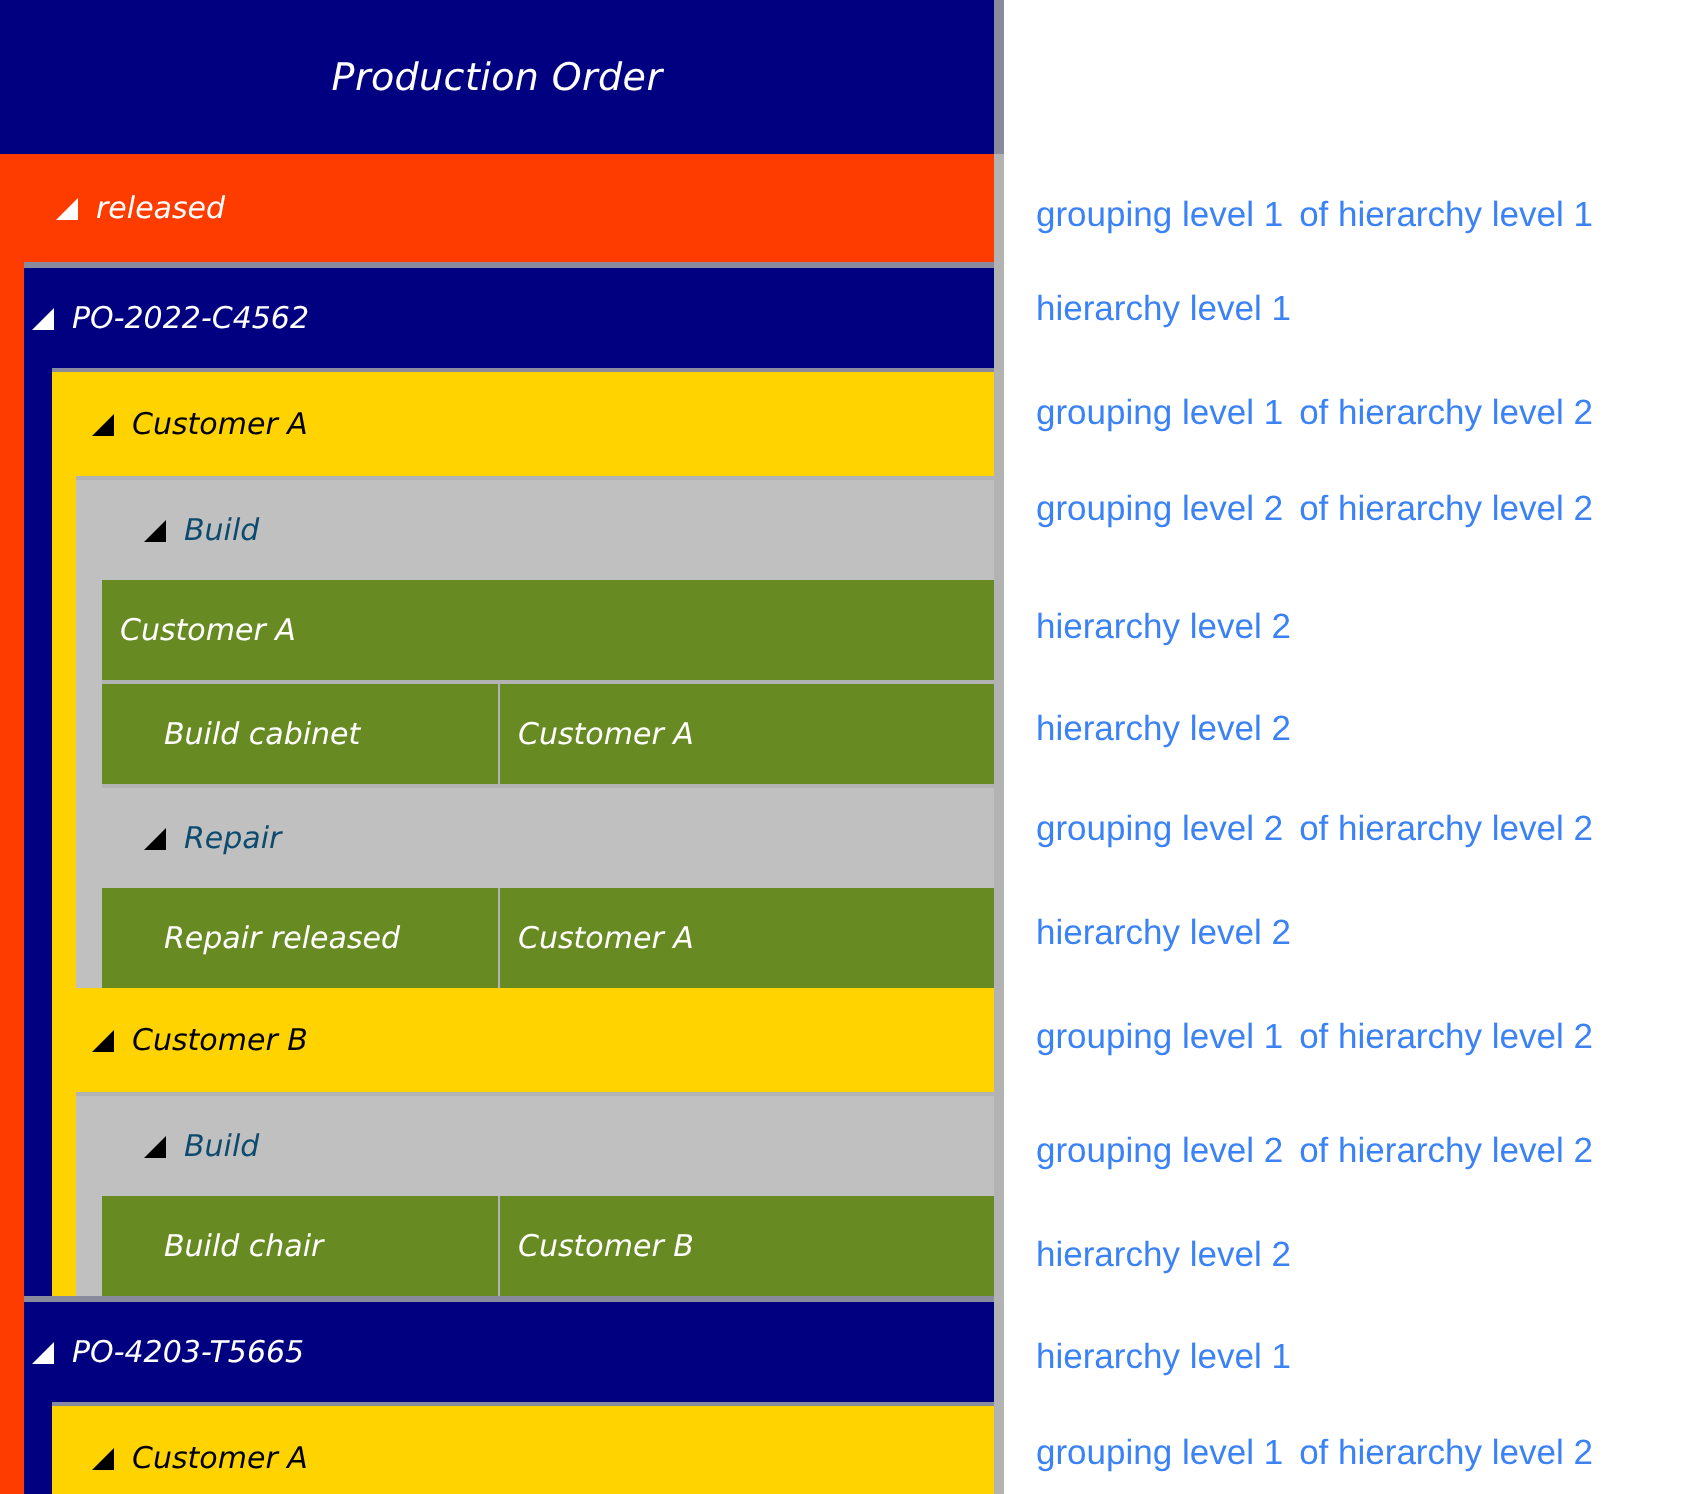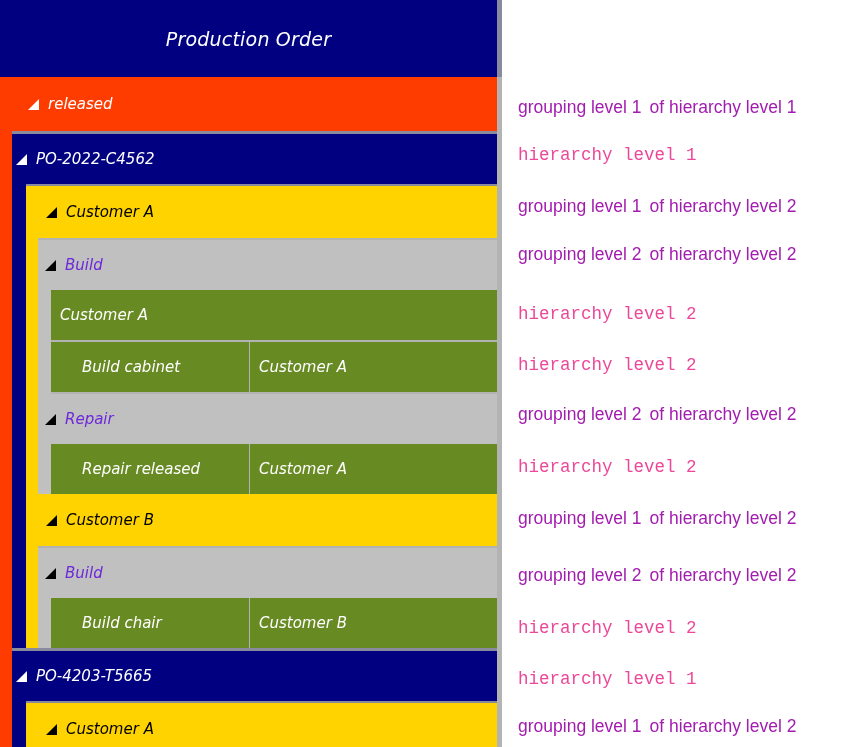--- a/index.html
+++ b/index.html
@@ -60,21 +60,21 @@
   .lvl2 > .hdr{height:50px;color:#ffffff;padding-left:4px;}
   .lvl2 > .kids{padding-left:14px;}
 
   
   .lvl3{background:#ffd300;}
   .lvl3 > .hdr{height:52px;color:#000000;padding-left:20px;}
   .lvl3 > .kids{padding-left:12px;}
 
   
   .lvl4{background:#c0c0c0;}
-  .lvl4 > .hdr{height:50px;color:#6d28d9;padding-left:7px;}
+  .lvl4 > .hdr{height:50px;color:#0c4a6e;padding-left:34px;}
   .lvl4 > .kids{padding-left:13px;}
 
   
   .gap2{height:3px;background:#8a8a9e;}
   .gap3{height:2px;background:#8a8a9e;}
   .gap4{height:2px;background:#b3b3b3;}
   .gapr{height:2px;background:#b3b3b3;}
 
   
   .row{
@@ -93,22 +93,22 @@
   
   .notes{
     position:absolute;left:502px;top:0;width:348px;height:747px;
     background:#ffffff;
   }
   .note{
     position:absolute;left:0;white-space:nowrap;
     font-family:"Liberation Sans",sans-serif;
     font-size:17.5px;
   }
-  .note .g{color:#a21caf;}
-  .note .h{color:#ec4899;font-family:Liberation Mono, monospace;}
+  .note .g{color:#3b82f6;}
+  .note .h{color:#3b82f6;}
   .note .sp{display:inline-block;width:8px;}
 </style>
 </head>
 <body>
 
 <div class="stage">
 
   <div class="panel">
     <div class="panel-scroll">
 

